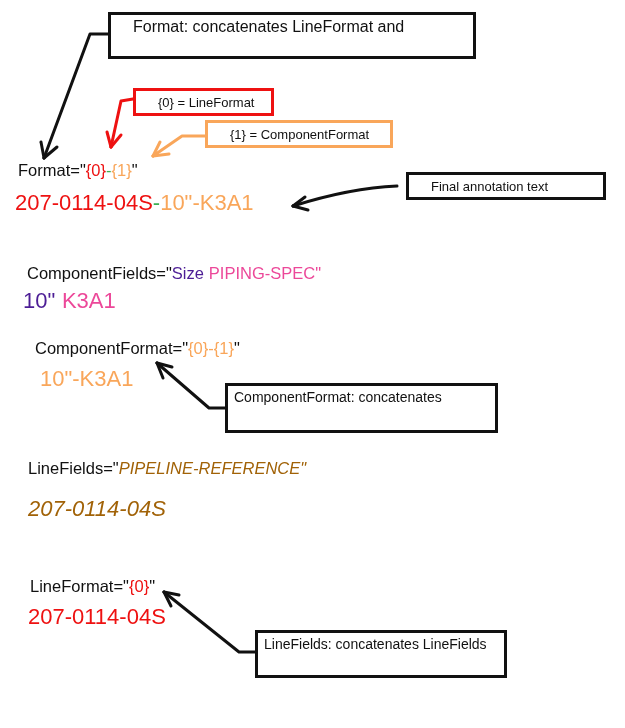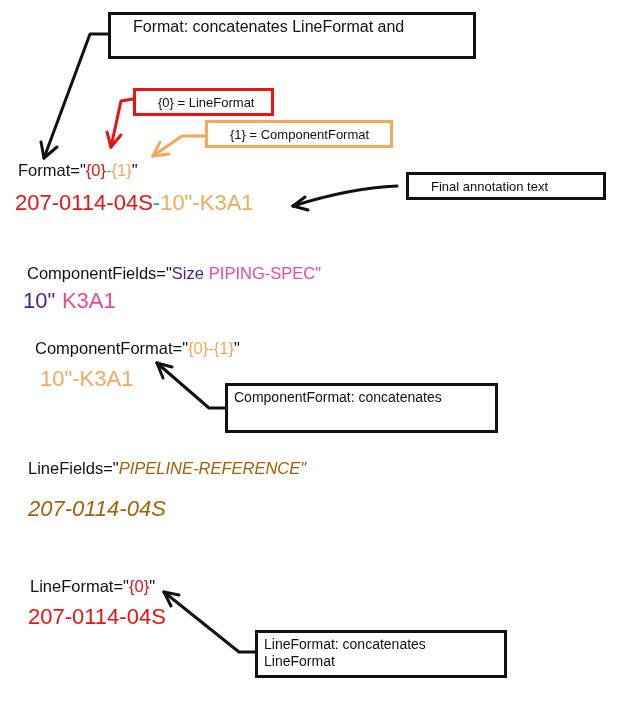--- a/index.html
+++ b/index.html
@@ -102,16 +102,16 @@
 
   <div class="code sz16" style="left:28px; top:458px;"><span class="c-black">LineFields="</span><span class="c-gray">PIPELINE-REFERENCE</span><span class="c-gray">"</span></div>
 
   <div class="code sz22 c-gray" style="left:28px; top:496px;">207-0114-04S</div>
 
   <div class="code sz16" style="left:30px; top:576px;"><span class="c-black">LineFormat="</span><span class="c-red">{0}</span><span class="c-black">"</span></div>
 
   <div class="code sz22 c-red" style="left:28px; top:604px;">207-0114-04S</div>
 
   <div class="box two boxfont14" style="left:255px; top:630px; width:252px; height:48px;">
-    <div>LineFormat: concatenates LineFormat</div>
+    <div>LineFields: concatenates LineFields</div>
   </div>
 
 </div>
 
 </body></html>

